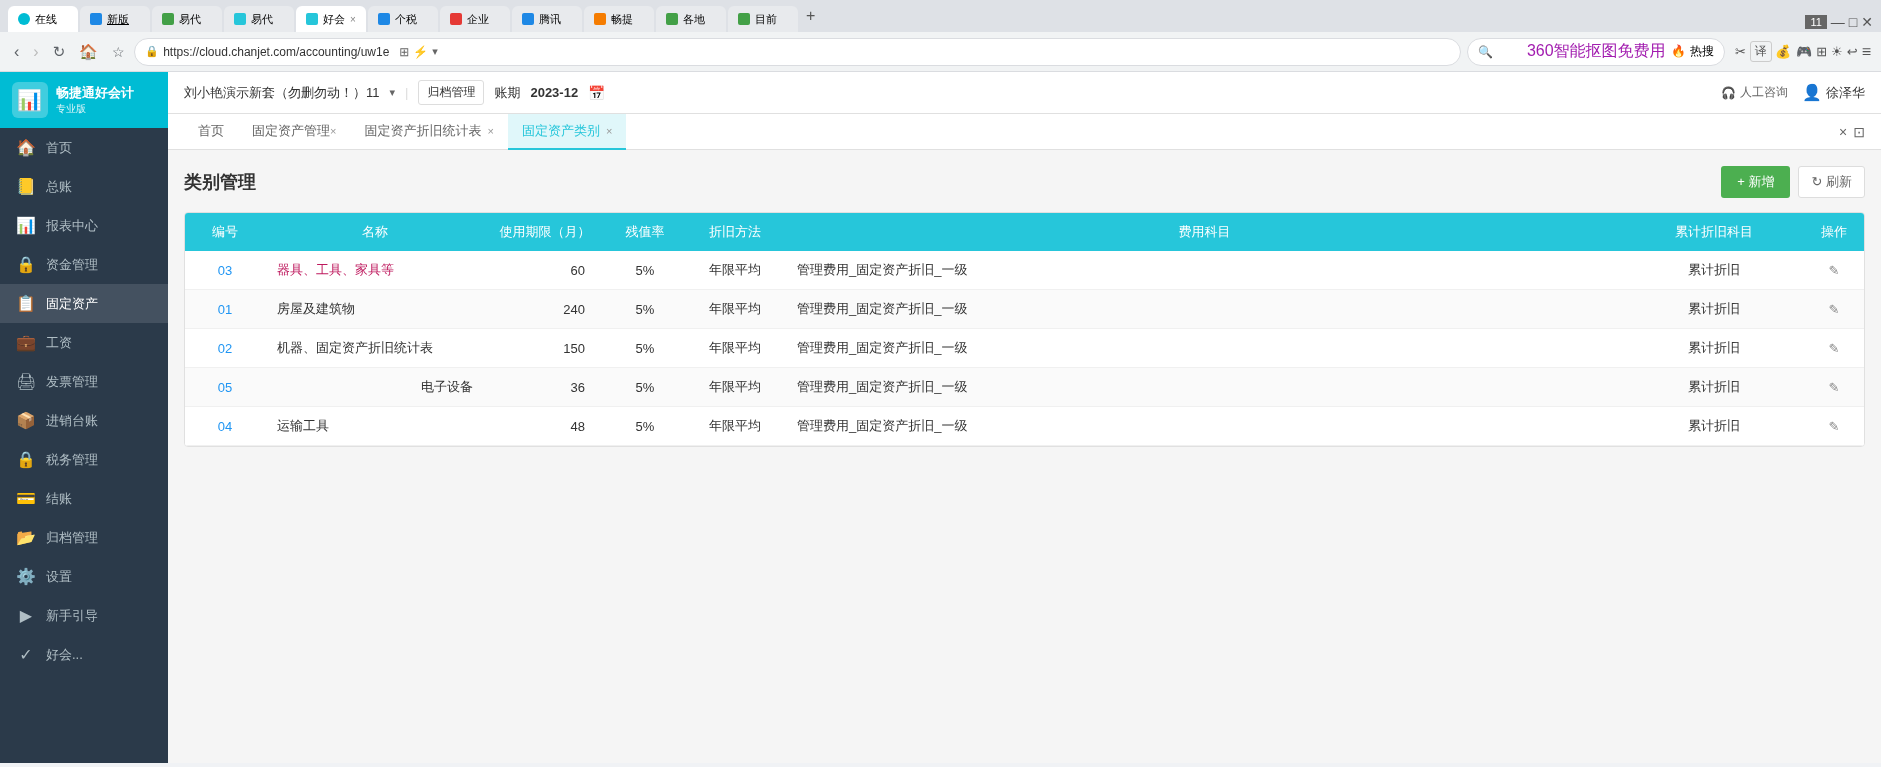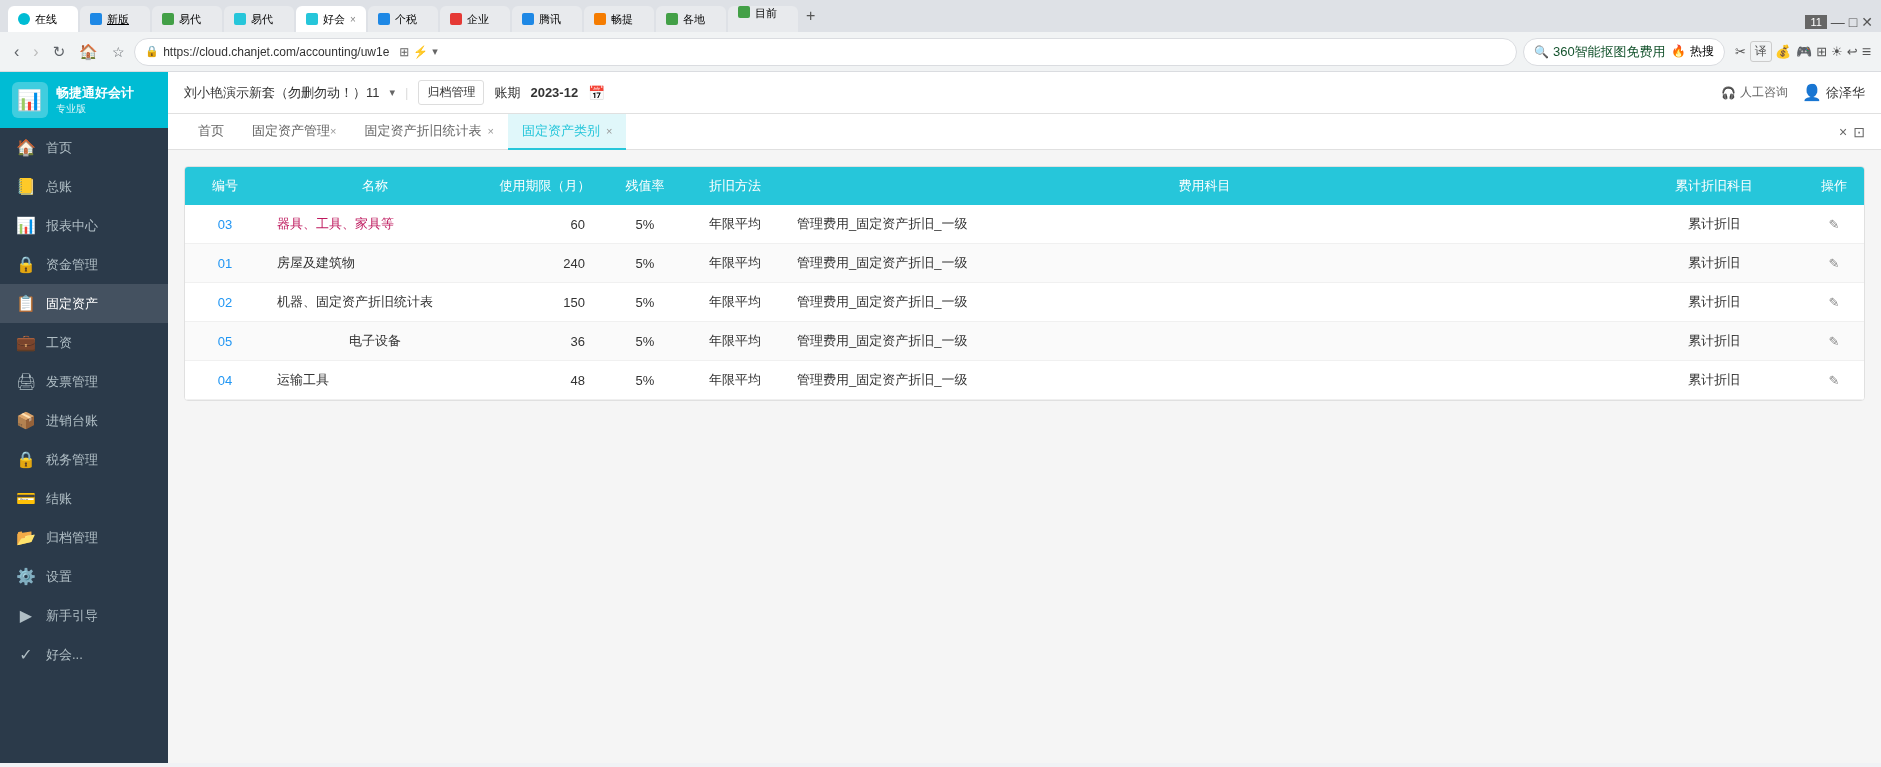--- a/index.html
+++ b/index.html
@@ -53,21 +53,21 @@
       <span>腾讯</span>
     </div>
     <div style="background:#e8eaed; border-radius:6px 6px 0 0; padding:0 10px; height:26px; display:flex; align-items:center; gap:5px; font-size:11px; min-width:70px;margin-top:32px;">
       <span style="width:12px;height:12px;background:#f57c00;border-radius:2px;display:inline-block;"></span>
       <span>畅提</span>
     </div>
     <div style="background:#e8eaed; border-radius:6px 6px 0 0; padding:0 10px; height:26px; display:flex; align-items:center; gap:5px; font-size:11px; min-width:70px;">
       <span style="width:12px;height:12px;background:#43a047;border-radius:2px;display:inline-block;"></span>
       <span>各地</span>
     </div>
-    <div style="background:#e8eaed; border-radius:6px 6px 0 0; padding:0 10px; height:26px; display:flex; gap:5px; font-size:11px; min-width:70px;">
+    <div style="background:#e8eaed; border-radius:6px 6px 0 0; padding:0 10px; height:26px; display:flex; align-items:center; gap:5px; font-size:11px; min-width:70px;">
       <span style="width:12px;height:12px;background:#43a047;border-radius:2px;display:inline-block;"></span>
       <span>目前</span>
     </div>
     <button style="background:none;border:none;cursor:pointer;font-size:16px;color:#555;padding:0 6px;align-self:center;">+</button>
     <div style="margin-left:auto;display:flex;align-items:center;gap:4px;padding-bottom:2px;">
       <span style="background:#666;color:#fff;border-radius:0;padding:1px 5px;font-size:11px;">11</span>
       <button style="background:none;border:none;cursor:pointer;font-size:14px;color:#555;">—</button>
       <button style="background:none;border:none;cursor:pointer;font-size:14px;color:#555;">□</button>
       <button style="background:none;border:none;cursor:pointer;font-size:14px;color:#555;">✕</button>
     </div>
@@ -81,21 +81,21 @@
     <button style="background:none;border:none;cursor:pointer;color:#5f6368;font-size:14px;padding:4px;border-radius:50%;">☆</button>
     <div style="flex:1;height:28px;border-radius:14px;background:#fff;border:1px solid #dadce0;display:flex;align-items:center;padding:0 10px;gap:4px;">
       <span style="color:#188038;font-size:11px;">🔒</span>
       <span style="font-size:12px;color:#333;">https://cloud.chanjet.com/accounting/uw1e</span>
       <span style="margin-left:6px;font-size:12px;color:#666;">⊞</span>
       <span style="font-size:12px;color:#666;">⚡</span>
       <span style="font-size:11px;color:#666;cursor:pointer;">▾</span>
     </div>
     <div style="display:flex;align-items:center;gap:4px;background:#fff;border:1px solid #dadce0;border-radius:14px;height:28px;padding:0 10px;min-width:180px;">
       <span style="font-size:12px;color:#555;">🔍</span>
-      <span style="font-size:13px;color:#14532d;">360智能抠图免费用</span>
+      <span style="font-size:16px;color:#a21caf;margin-left:30px;">360智能抠图免费用</span>
       <span style="font-size:12px;margin-left:2px;">🔥 热搜</span>
     </div>
     <div style="display:flex;align-items:center;gap:4px;margin-left:4px;">
       <button style="background:none;border:none;cursor:pointer;font-size:13px;color:#555;">✂</button>
       <button style="background:none;border:none;cursor:pointer;font-size:12px;color:#555;border:1px solid #ccc;border-radius:3px;padding:1px 4px;">译</button>
       <button style="background:none;border:none;cursor:pointer;font-size:13px;color:#e67e22;">💰</button>
       <button style="background:none;border:none;cursor:pointer;font-size:13px;">🎮</button>
       <button style="background:none;border:none;cursor:pointer;font-size:13px;color:#555;">⊞</button>
       <button style="background:none;border:none;cursor:pointer;font-size:13px;color:#555;">☀</button>
       <button style="background:none;border:none;cursor:pointer;font-size:13px;color:#555;">↩</button>
@@ -214,20 +214,27 @@
         <span style="color:#999;font-size:11px;">×</span>
       </div>
       <div style="margin-left:auto;display:flex;gap:6px;align-items:center;">
         <button style="background:none;border:none;cursor:pointer;color:#666;font-size:14px;">×</button>
         <button style="background:none;border:none;cursor:pointer;color:#666;font-size:14px;">⊡</button>
       </div>
     </div>
 
     <div style="flex:1;padding:16px;overflow:auto;background:#f5f5f5;">
 
+      <div style="display:flex;align-items:center;justify-content:space-between;margin-bottom:14px;">
+        <h2 style="font-size:18px;font-weight:bold;color:#333;">类别管理</h2>
+        <div style="display:flex;gap:8px;">
+          <button style="background:#4caf50;color:#fff;border:none;border-radius:3px;padding:6px 16px;font-size:13px;cursor:pointer;">+ 新增</button>
+          <button style="background:#fff;color:#666;border:1px solid #ddd;border-radius:3px;padding:6px 12px;font-size:13px;cursor:pointer;">↻ 刷新</button>
+        </div>
+      </div>
 
       <div style="background:#fff;border-radius:4px;overflow:hidden;border:1px solid #e0e0e0;">
         <table style="width:100%;border-collapse:collapse;">
           <thead>
             <tr>
               <th style="background:#26c6da;color:#fff;padding:10px 12px;font-size:13px;font-weight:normal;text-align:center;width:80px;">编号</th>
               <th style="background:#26c6da;color:#fff;padding:10px 12px;font-size:13px;font-weight:normal;text-align:center;width:220px;">名称</th>
               <th style="background:#26c6da;color:#fff;padding:10px 12px;font-size:13px;font-weight:normal;text-align:center;width:120px;">使用期限（月）</th>
               <th style="background:#26c6da;color:#fff;padding:10px 12px;font-size:13px;font-weight:normal;text-align:center;width:80px;">残值率</th>
               <th style="background:#26c6da;color:#fff;padding:10px 12px;font-size:13px;font-weight:normal;text-align:center;width:100px;">折旧方法</th>
@@ -263,21 +270,21 @@
                 <td style="padding: 10px 12px; border-bottom: 1px solid rgb(240, 240, 240); font-size: 13px; color: rgb(51, 51, 51); text-align: left;">机器、固定资产折旧统计表</td>
                 <td style="padding: 10px 20px 10px 12px; border-bottom: 1px solid rgb(240, 240, 240); font-size: 13px; color: rgb(51, 51, 51); text-align: right;">150</td>
                 <td style="padding: 10px 12px; border-bottom: 1px solid rgb(240, 240, 240); font-size: 13px; color: rgb(51, 51, 51); text-align: center;">5%</td>
                 <td style="padding: 10px 12px; border-bottom: 1px solid rgb(240, 240, 240); font-size: 13px; color: rgb(51, 51, 51); text-align: center;">年限平均</td>
                 <td style="padding: 10px 12px; border-bottom: 1px solid rgb(240, 240, 240); font-size: 13px; color: rgb(51, 51, 51); text-align: left;">管理费用_固定资产折旧_一级</td>
                 <td style="padding: 10px 12px; border-bottom: 1px solid rgb(240, 240, 240); font-size: 13px; color: rgb(51, 51, 51); text-align: center;">累计折旧</td>
                 <td style="padding: 10px 12px; border-bottom: 1px solid rgb(240, 240, 240); font-size: 13px; text-align: center; color: rgb(136, 136, 136); cursor: pointer;">✎</td>
               </tr>
               <tr style="background: rgb(250, 250, 250);">
                 <td style="padding: 10px 12px; border-bottom: 1px solid rgb(240, 240, 240); font-size: 13px; text-align: center; color: rgb(33, 150, 243);">05</td>
-                <td style="padding: 10px 12px; border-bottom: 1px solid rgb(240, 240, 240); font-size: 13px; color: rgb(51, 51, 51); text-align: center;">电子设备</td>
+                <td style="padding: 10px 12px; border-bottom: 1px solid rgb(240, 240, 240); font-size: 13px; color: rgb(51, 51, 51); text-align: right;">电子设备</td>
                 <td style="padding: 10px 20px 10px 12px; border-bottom: 1px solid rgb(240, 240, 240); font-size: 13px; color: rgb(51, 51, 51); text-align: right;">36</td>
                 <td style="padding: 10px 12px; border-bottom: 1px solid rgb(240, 240, 240); font-size: 13px; color: rgb(51, 51, 51); text-align: center;">5%</td>
                 <td style="padding: 10px 12px; border-bottom: 1px solid rgb(240, 240, 240); font-size: 13px; color: rgb(51, 51, 51); text-align: center;">年限平均</td>
                 <td style="padding: 10px 12px; border-bottom: 1px solid rgb(240, 240, 240); font-size: 13px; color: rgb(51, 51, 51); text-align: left;">管理费用_固定资产折旧_一级</td>
                 <td style="padding: 10px 12px; border-bottom: 1px solid rgb(240, 240, 240); font-size: 13px; color: rgb(51, 51, 51); text-align: center;">累计折旧</td>
                 <td style="padding: 10px 12px; border-bottom: 1px solid rgb(240, 240, 240); font-size: 13px; text-align: center; color: rgb(136, 136, 136); cursor: pointer;">✎</td>
               </tr>
               <tr style="background: rgb(255, 255, 255);">
                 <td style="padding: 10px 12px; border-bottom: 1px solid rgb(240, 240, 240); font-size: 13px; text-align: center; color: rgb(33, 150, 243);">04</td>
                 <td style="padding: 10px 12px; border-bottom: 1px solid rgb(240, 240, 240); font-size: 13px; color: rgb(51, 51, 51); text-align: left;">运输工具</td>

